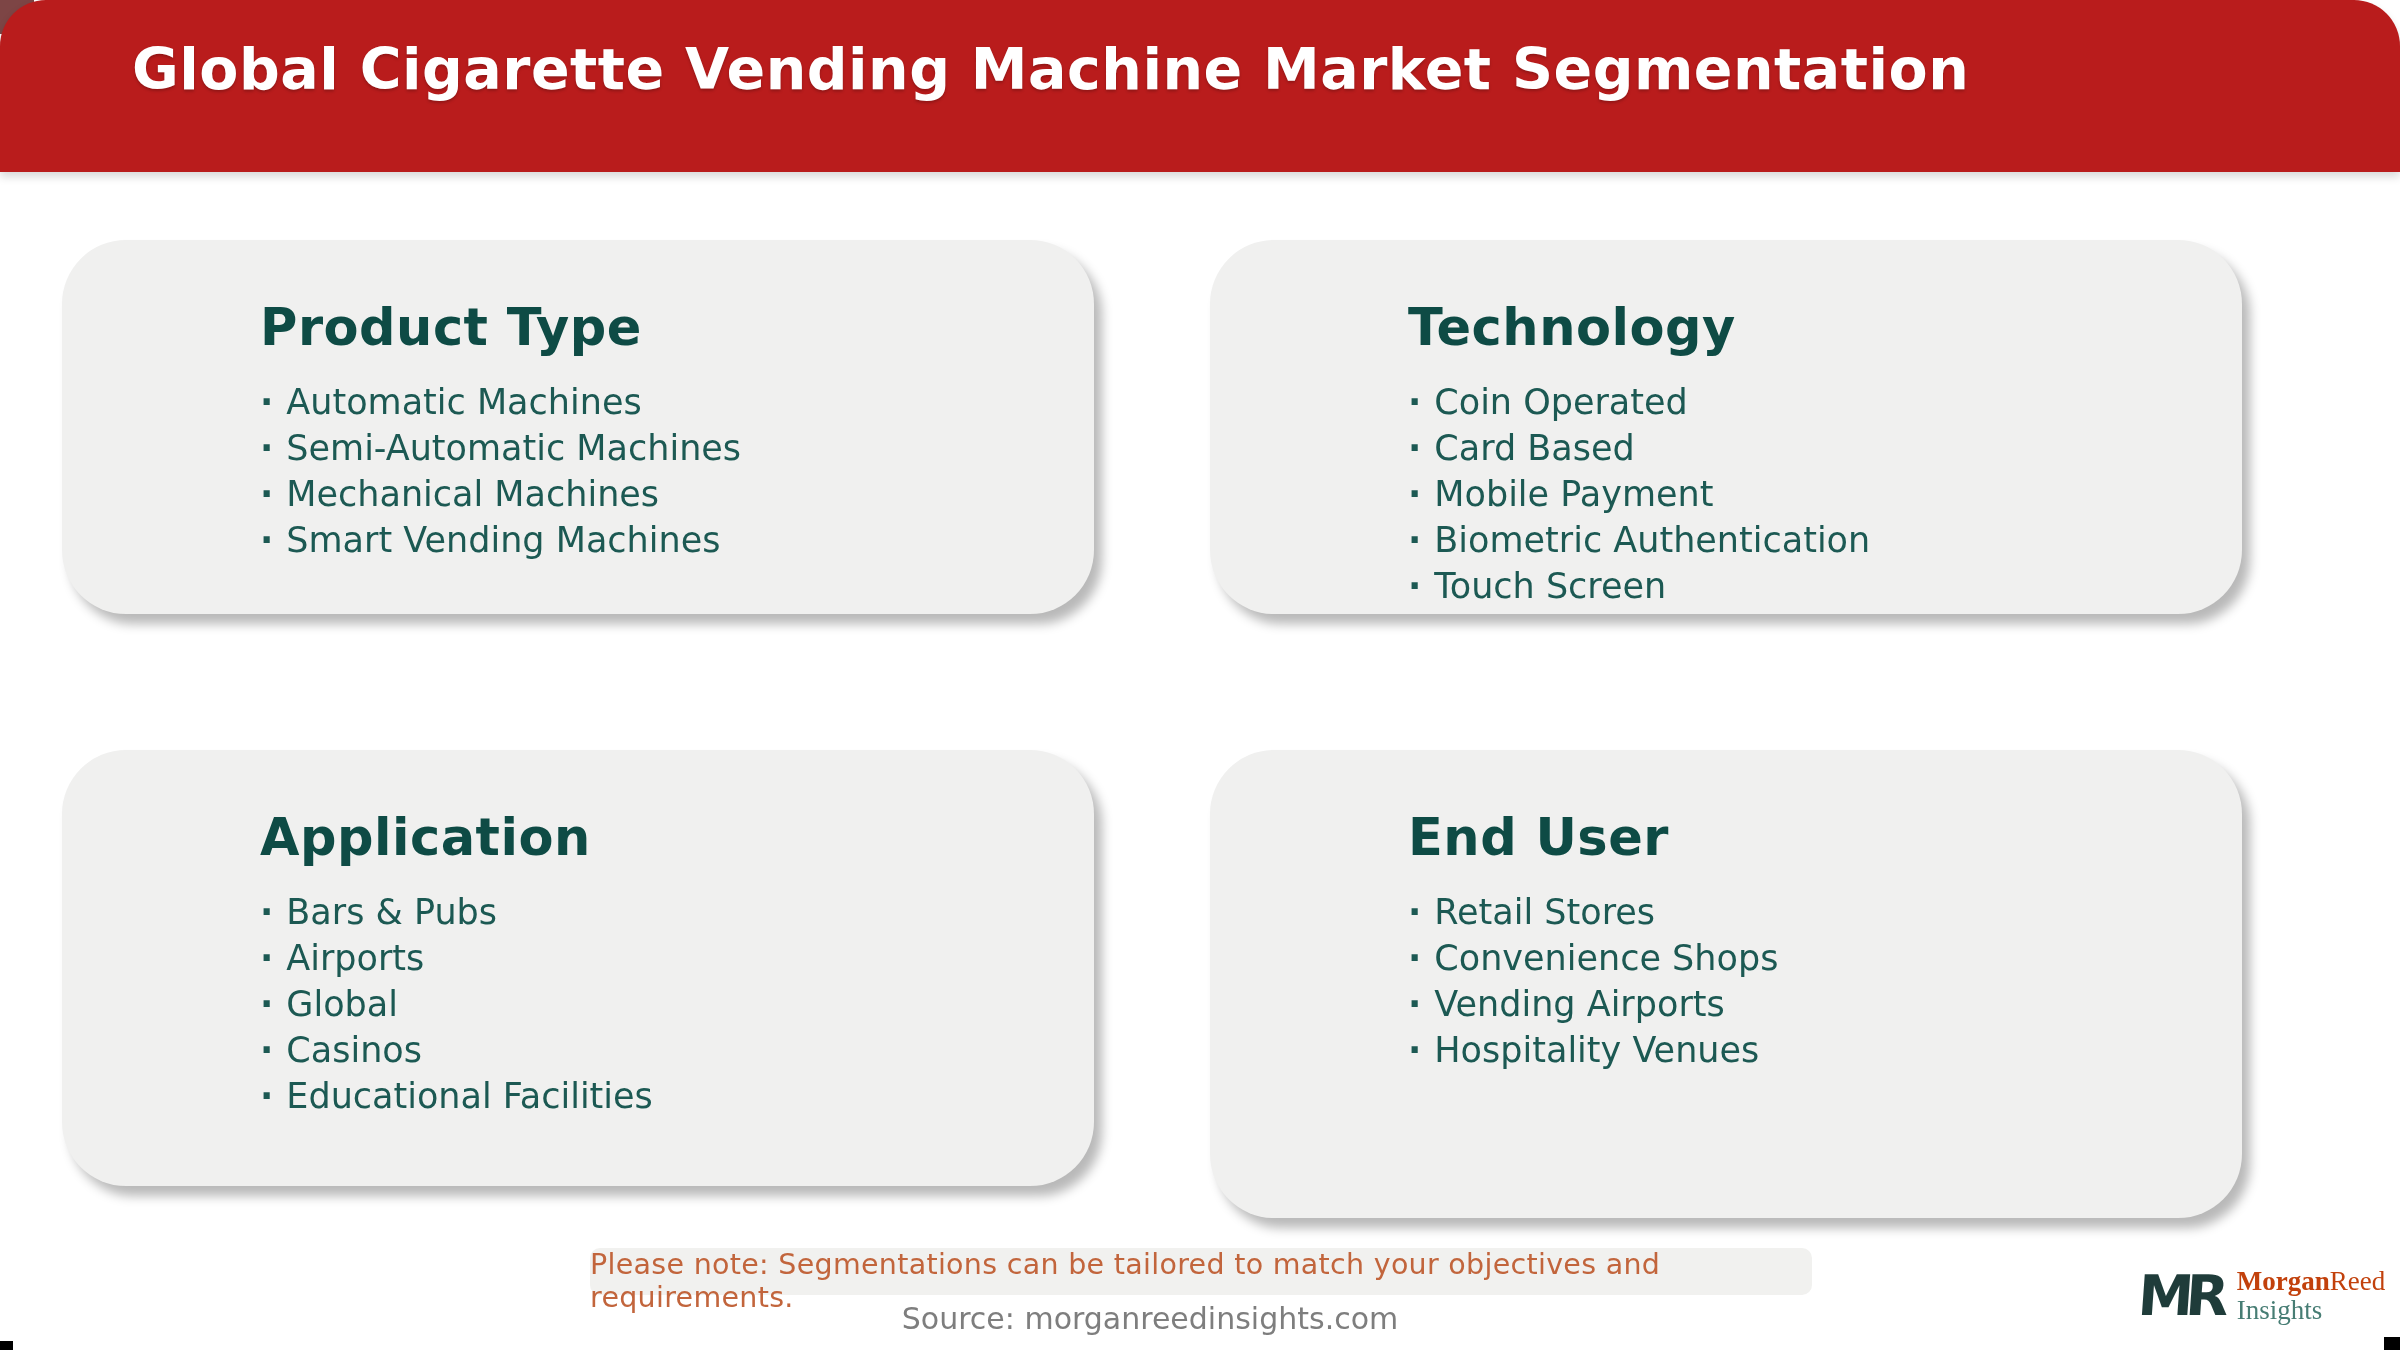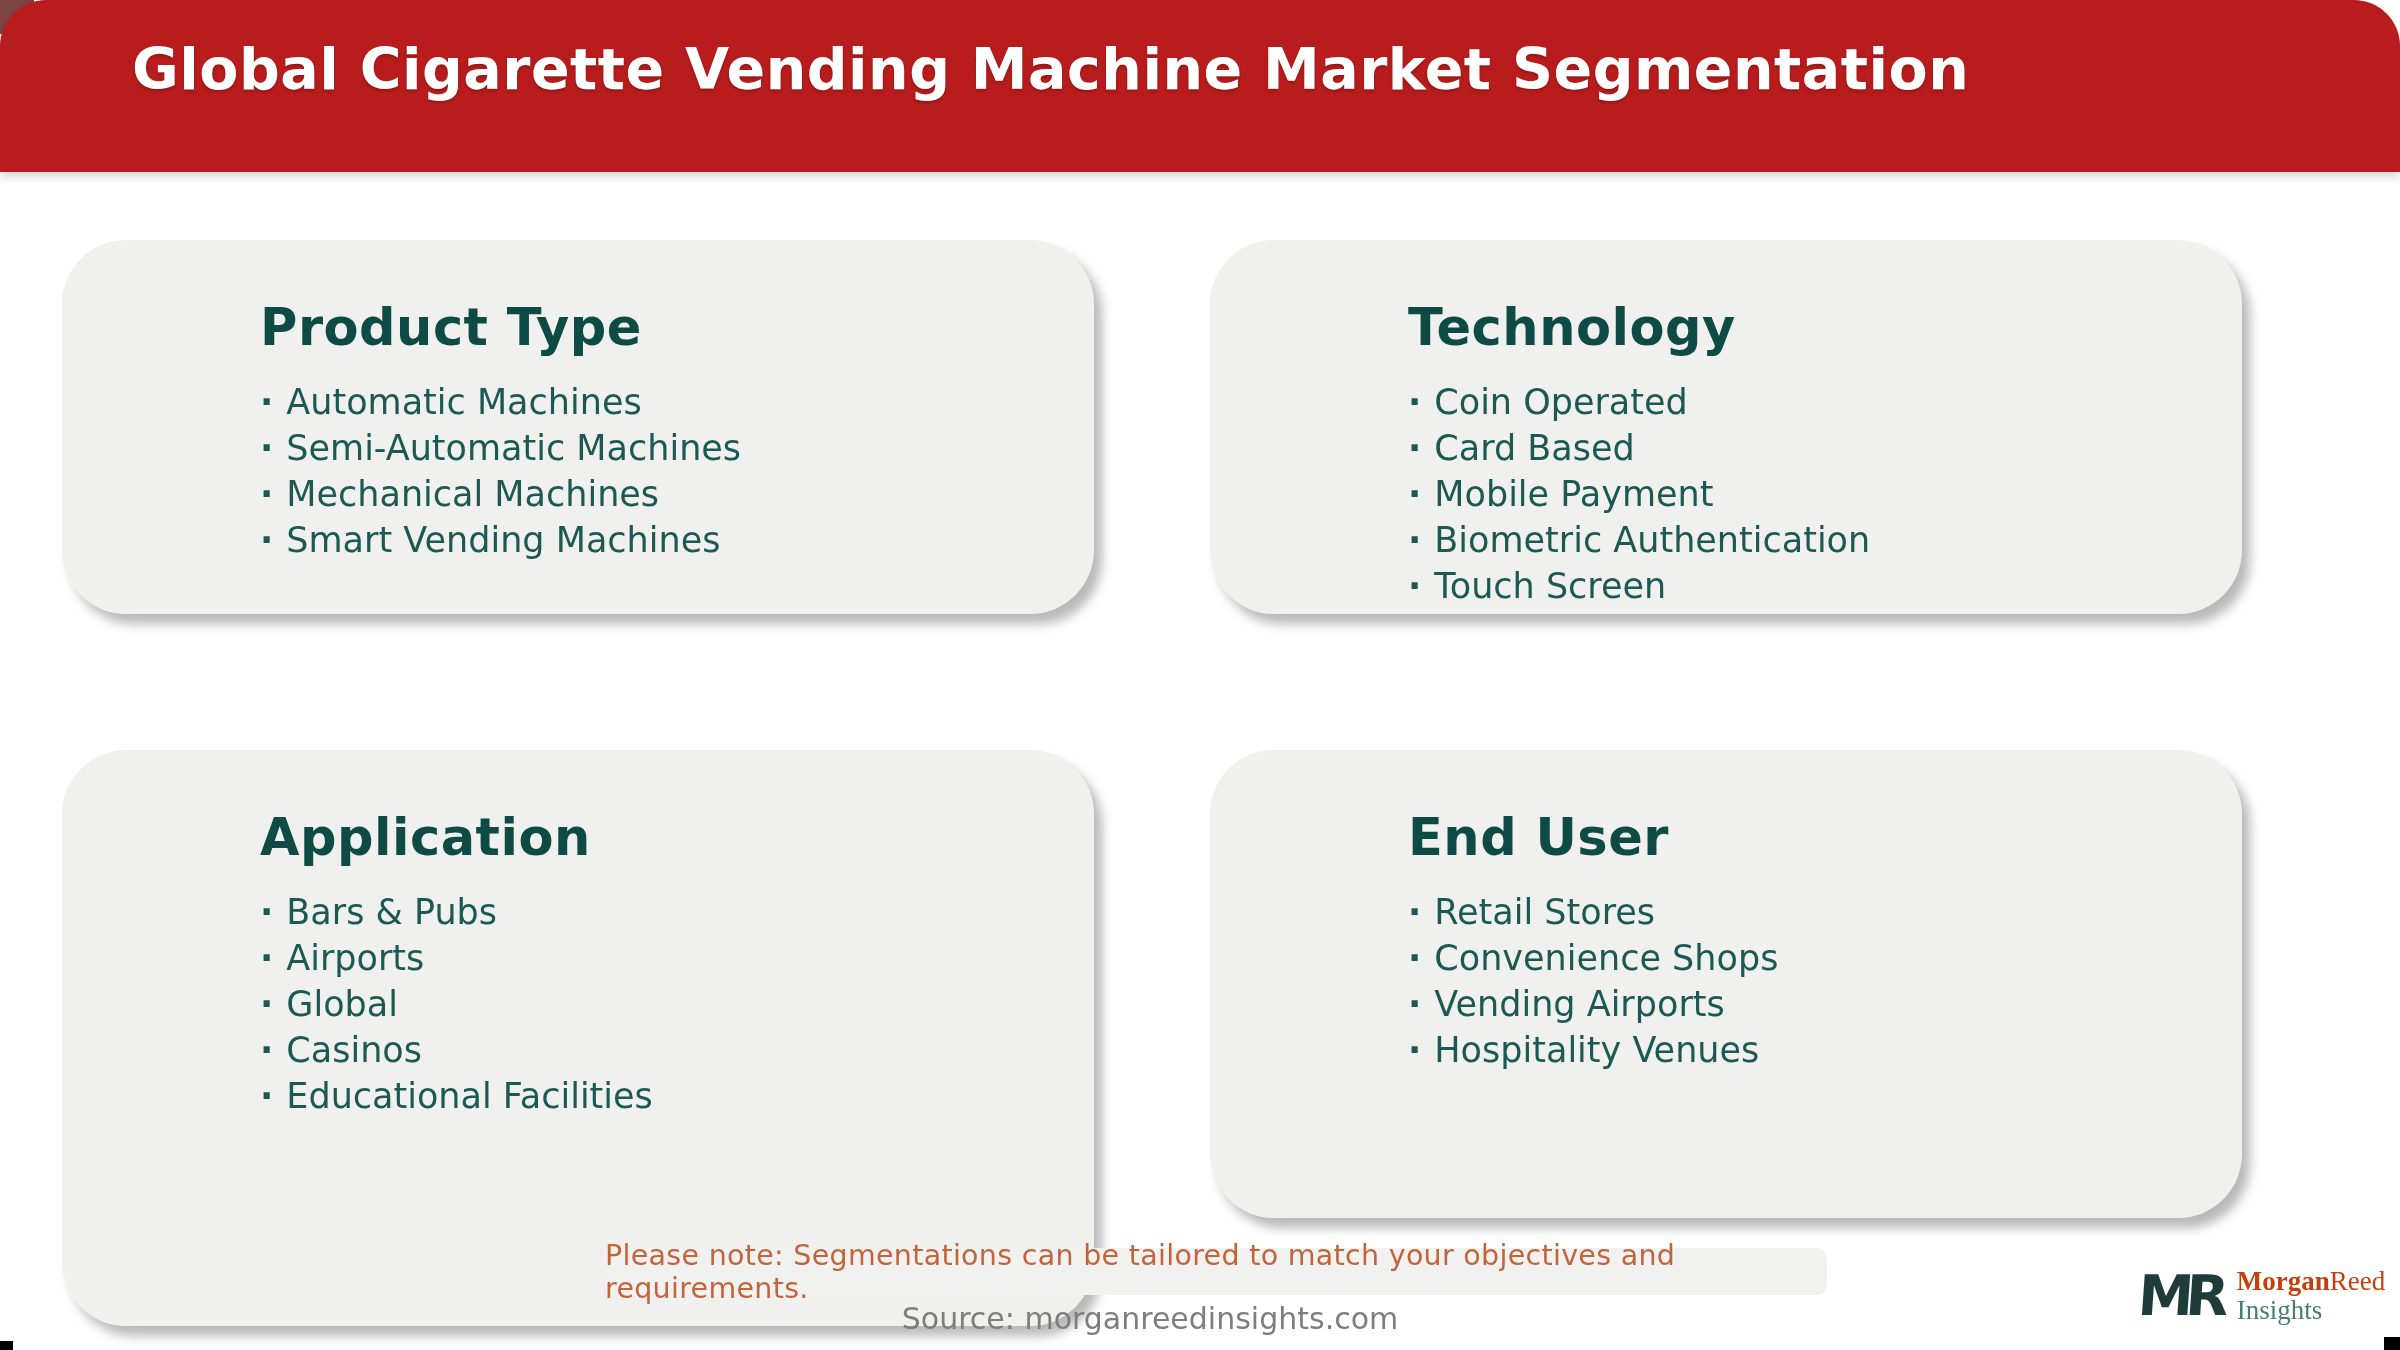--- a/index.html
+++ b/index.html
@@ -11,31 +11,31 @@
 
   .header{position:absolute;left:0;top:0;width:2400px;height:172px;background:#b91c1c;
           border-radius:46px 46px 0 0;z-index:2;box-shadow:0 5px 9px rgba(0,0,0,0.15);}
   .header h1{margin:0;position:absolute;left:132px;top:36px;font-size:57px;font-weight:700;
              color:#ffffff;letter-spacing:0.5px;text-shadow:0 2px 3px rgba(0,0,0,0.22);}
 
   .card{position:absolute;width:1032px;height:374px;background:#f0f0ef;border-radius:64px;
         box-shadow:8px 10px 11px rgba(0,0,0,0.28);z-index:2;}
   .card-1{left:62px;top:240px;}
   .card-2{left:1210px;top:240px;}
-  .card-3{left:62px;top:750px;height:576px;}
+  .card-3{left:62px;top:750px;height:436px;}
   .card-4{left:1210px;top:750px;height:468px;}
 
   .card-inner{position:absolute;left:198px;top:58px;right:60px;}
   .card h2{margin:0 0 22px 0;font-size:51px;font-weight:700;color:#0e4b45;letter-spacing:0.5px;}
   .card ul{margin:0;padding:0;list-style:none;}
   .card li{display:flex;align-items:baseline;font-size:35px;line-height:46px;color:#1c5953;}
   .bullet{margin-right:13px;font-weight:700;color:#1c5953;}
 
   .note-pill{position:absolute;left:590px;top:1248px;width:1222px;height:47px;background:#f1f1ef;
-             border-radius:10px;z-index:2;display:flex;align-items:center;justify-content:center;margin-left:15px;}
+             border-radius:10px;z-index:2;display:flex;justify-content:center;}
   .note-pill span{font-size:28.5px;color:#c2653c;letter-spacing:0.3px;}
 
   .source-line{position:absolute;left:0;top:1301px;width:2300px;text-align:center;
                font-size:30px;color:#7e7e7e;z-index:2;}
 
   .logo{position:absolute;left:2138px;top:1268px;display:flex;align-items:center;z-index:2;}
   .logo-mark{font-family:"DejaVu Sans", sans-serif;font-weight:700;font-size:56px;line-height:56px;
              letter-spacing:-8px;color:#1f3c3a;transform:skewX(-4deg);margin-right:16px;}
   .logo-text{display:flex;flex-direction:column;justify-content:center;
              font-family:"Liberation Serif", serif;line-height:27px;}

